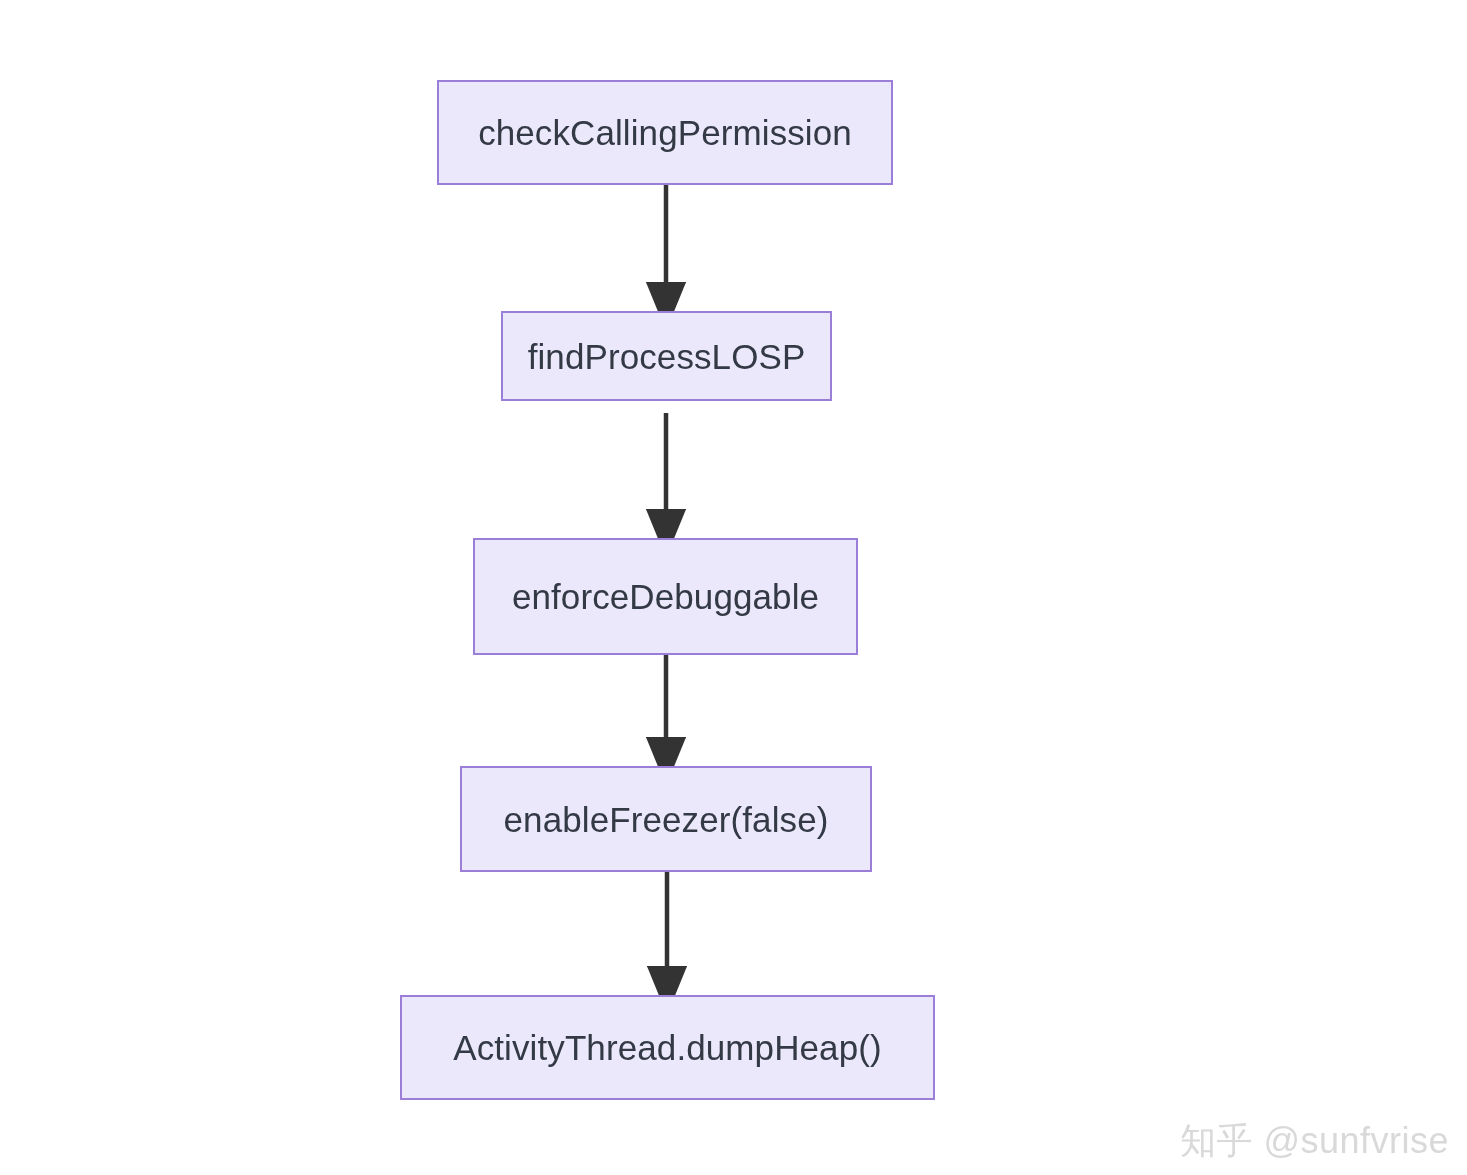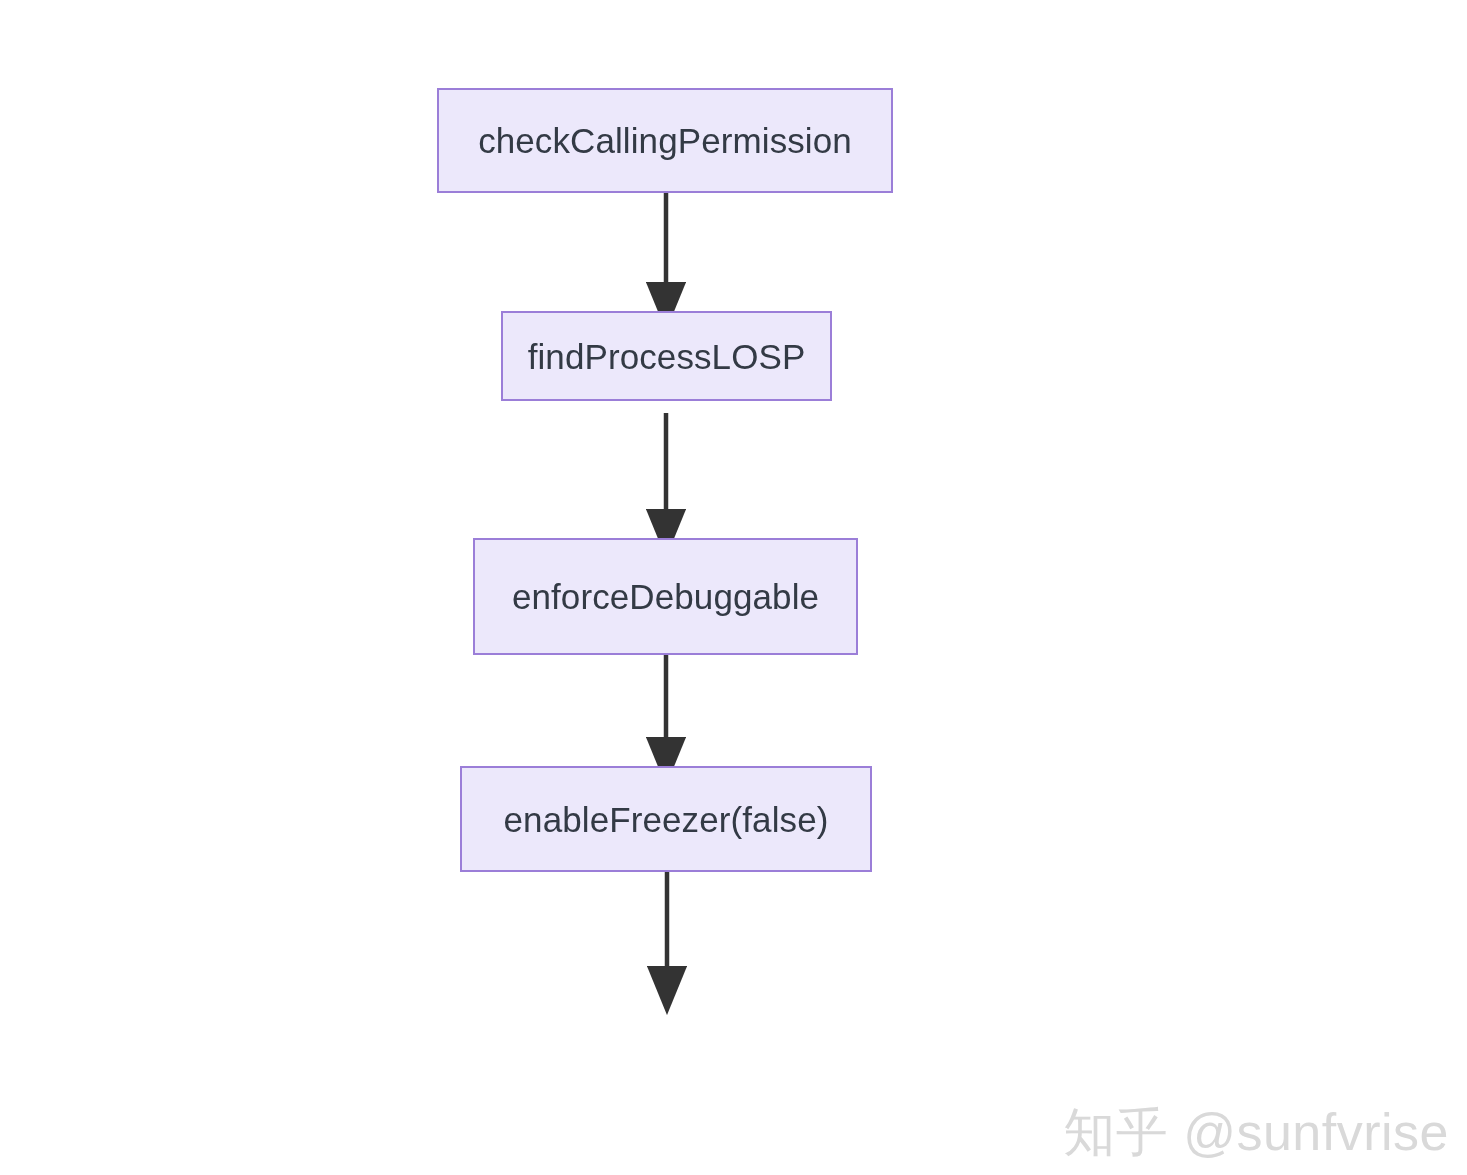--- a/index.html
+++ b/index.html
@@ -47,32 +47,32 @@
     font-size: 35px;
     line-height: 1;
     color: #333A45;
     font-weight: 400;
     letter-spacing: 0.1px;
     white-space: nowrap;
     font-family: "Liberation Sans", "DejaVu Sans", sans-serif;
   }
 
   
-  #node-0 { left: 437px; top: 88px;   width: 456px; height: 105px; }
+  #node-0 { left: 437px; top: 80px;   width: 456px; height: 105px; }
   #node-1 { left: 501px; top: 311px;  width: 331px; height: 90px; }
   #node-2 { left: 473px; top: 538px;  width: 385px; height: 117px; }
   #node-3 { left: 460px; top: 766px;  width: 412px; height: 106px; text-align: right; }
   #node-4 { left: 400px; top: 995px;  width: 535px; height: 105px; }
 
   .watermark {
     position: absolute;
     right: 18px;
     bottom: 14px;
     color: #D9D9D9;
-    font-size: 52px;
+    font-size: 36px;
     line-height: 1.1;
     letter-spacing: 0.5px;
     white-space: nowrap;
     font-family: "Liberation Sans", "DejaVu Sans", sans-serif;
     user-select: none;
   }
 </style>
 </head>
 <body>
 
@@ -103,16 +103,19 @@
   </div>
 
   <div class="flow-node" id="node-2">
     <span class="node-label">enforceDebuggable</span>
   </div>
 
   <div class="flow-node" id="node-3">
     <span class="node-label">enableFreezer(false)</span>
   </div>
 
+  <div class="flow-node" id="node-4">
+    <span class="node-label">ActivityThread.dumpHeap()</span>
+  </div>
 
   <div class="watermark">知乎 @sunfvrise</div>
 
 </div>
 
 </body></html>

